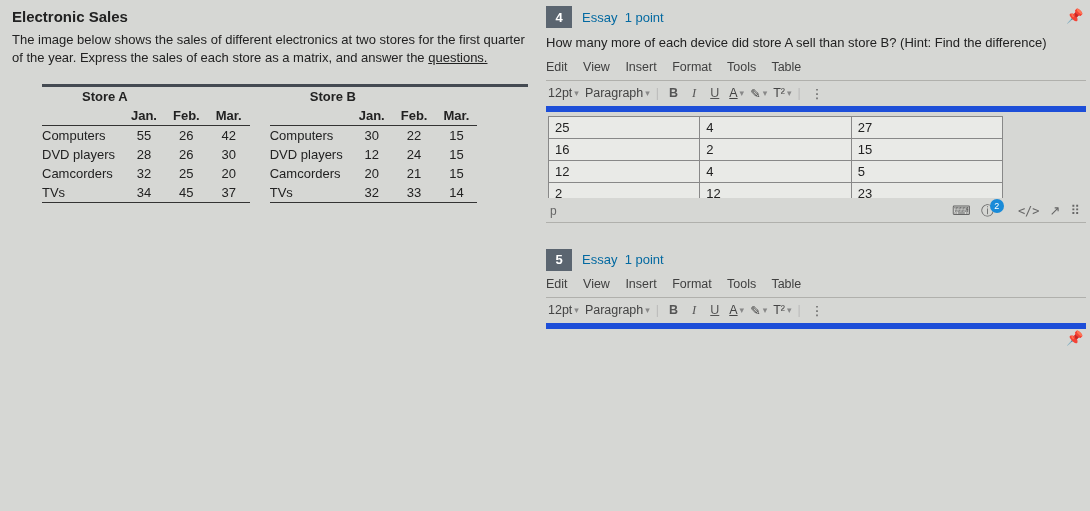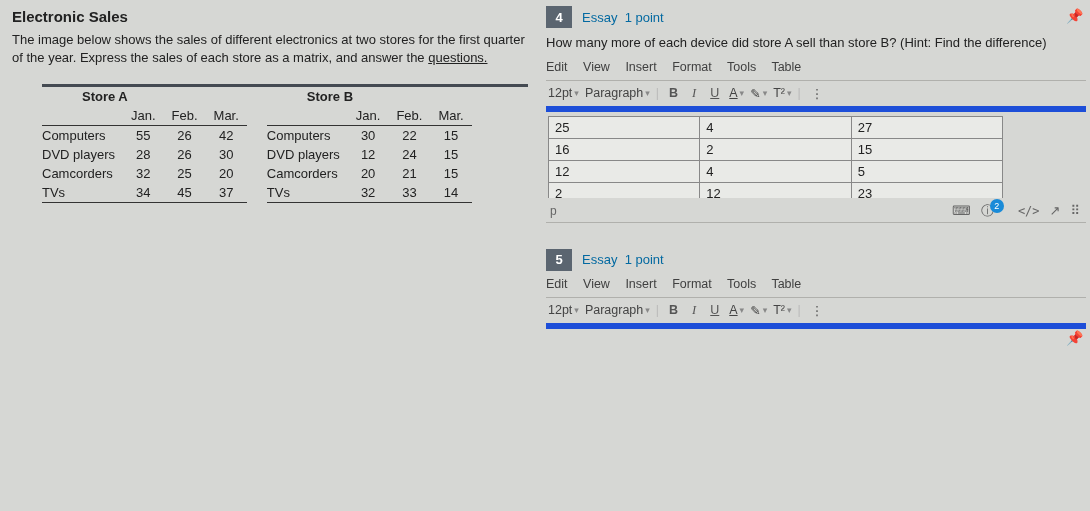--- a/index.html
+++ b/index.html
@@ -30,21 +30,21 @@
     margin-left: 30px;
     border-top: 3px solid #444a52;
     display: flex;
     gap: 20px;
     padding-top: 0;
   }
   .data-table { border-collapse: collapse; font-size: 13px; }
   .data-table th, .data-table td { padding: 2px 8px; text-align: center; }
   .data-table .store-head { font-weight: bold; text-align: left; padding-left: 40px; }
   .data-table .row-label { text-align: left; padding-left: 0; }
-  .data-table thead tr.months th { border-bottom: 1.5px solid #333; font-weight: normal; }
+  .data-table thead tr.months th { border-bottom: 1.5px solid #333; font-weight: bold; }
   .data-table tbody tr:last-child td { border-bottom: 1.5px solid #333; }
   .data-table tbody tr:first-child td { padding-top:2px; }
   .data-table th:first-child, .data-table td:first-child { text-align: left; }
 
   
   .qblock { margin-bottom: 18px; }
   .qhead { display: flex; align-items: center; gap: 10px; margin-bottom: 6px; }
   .qnum {
     background: #5b6570; color: #fff; width: 26px; height: 22px;
     display: flex; align-items: center; justify-content: center;

